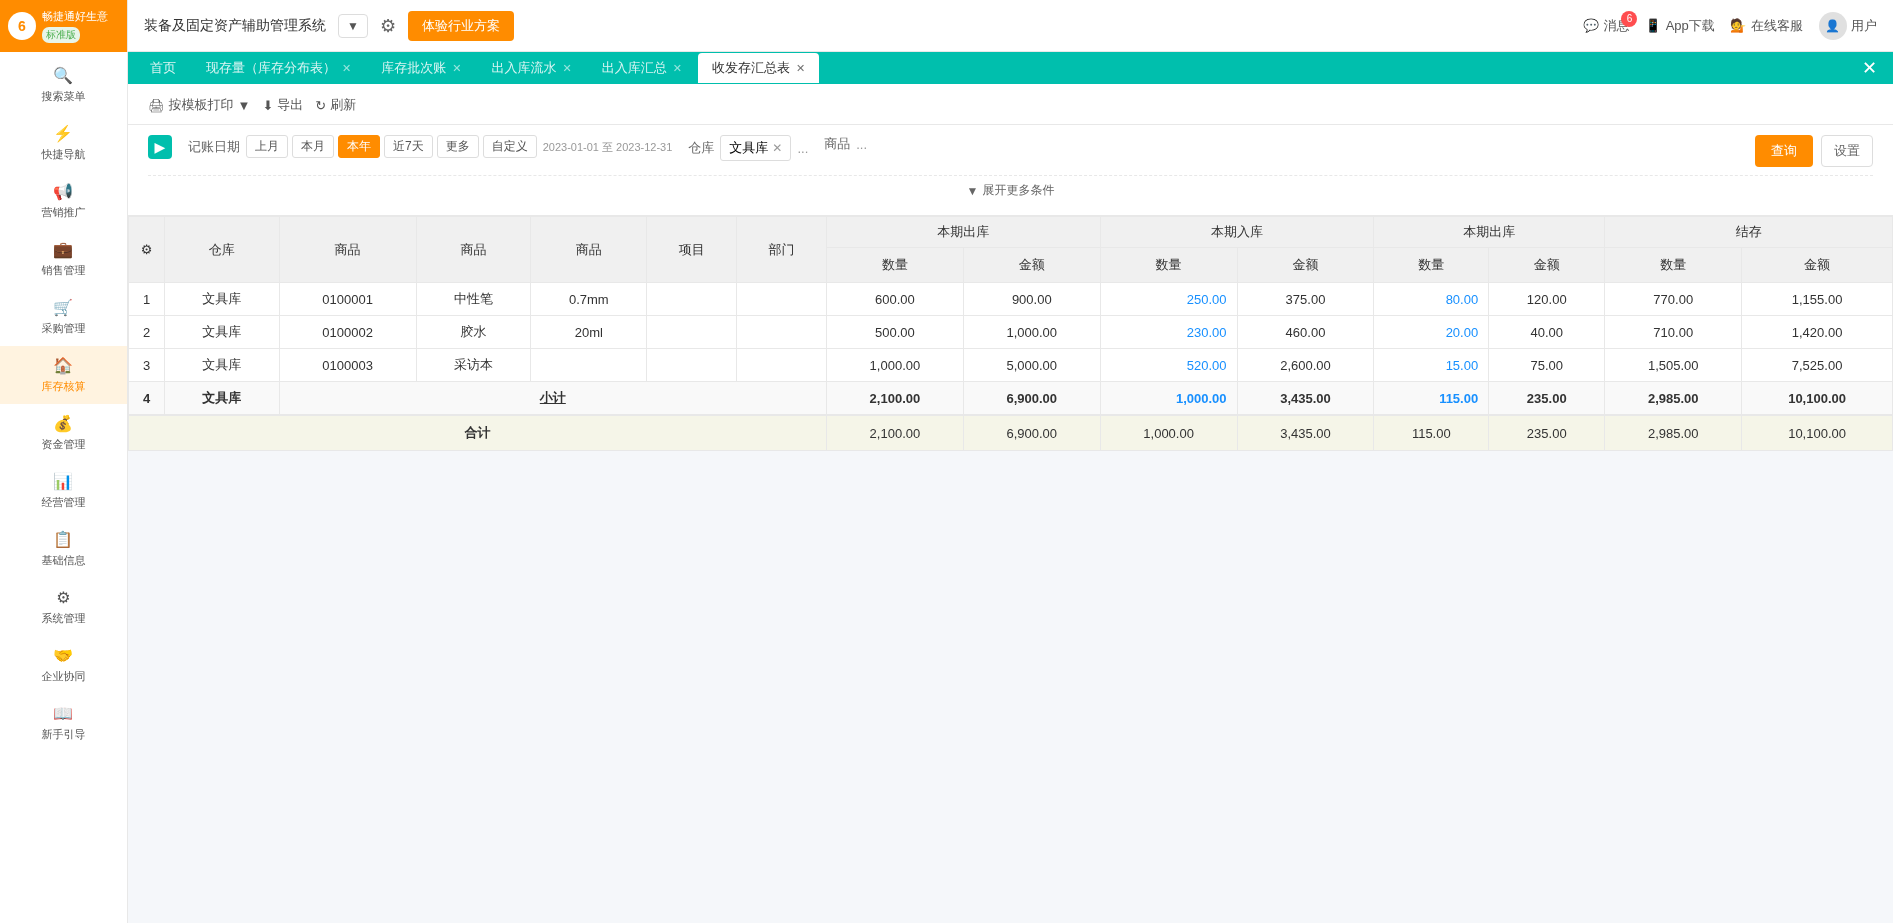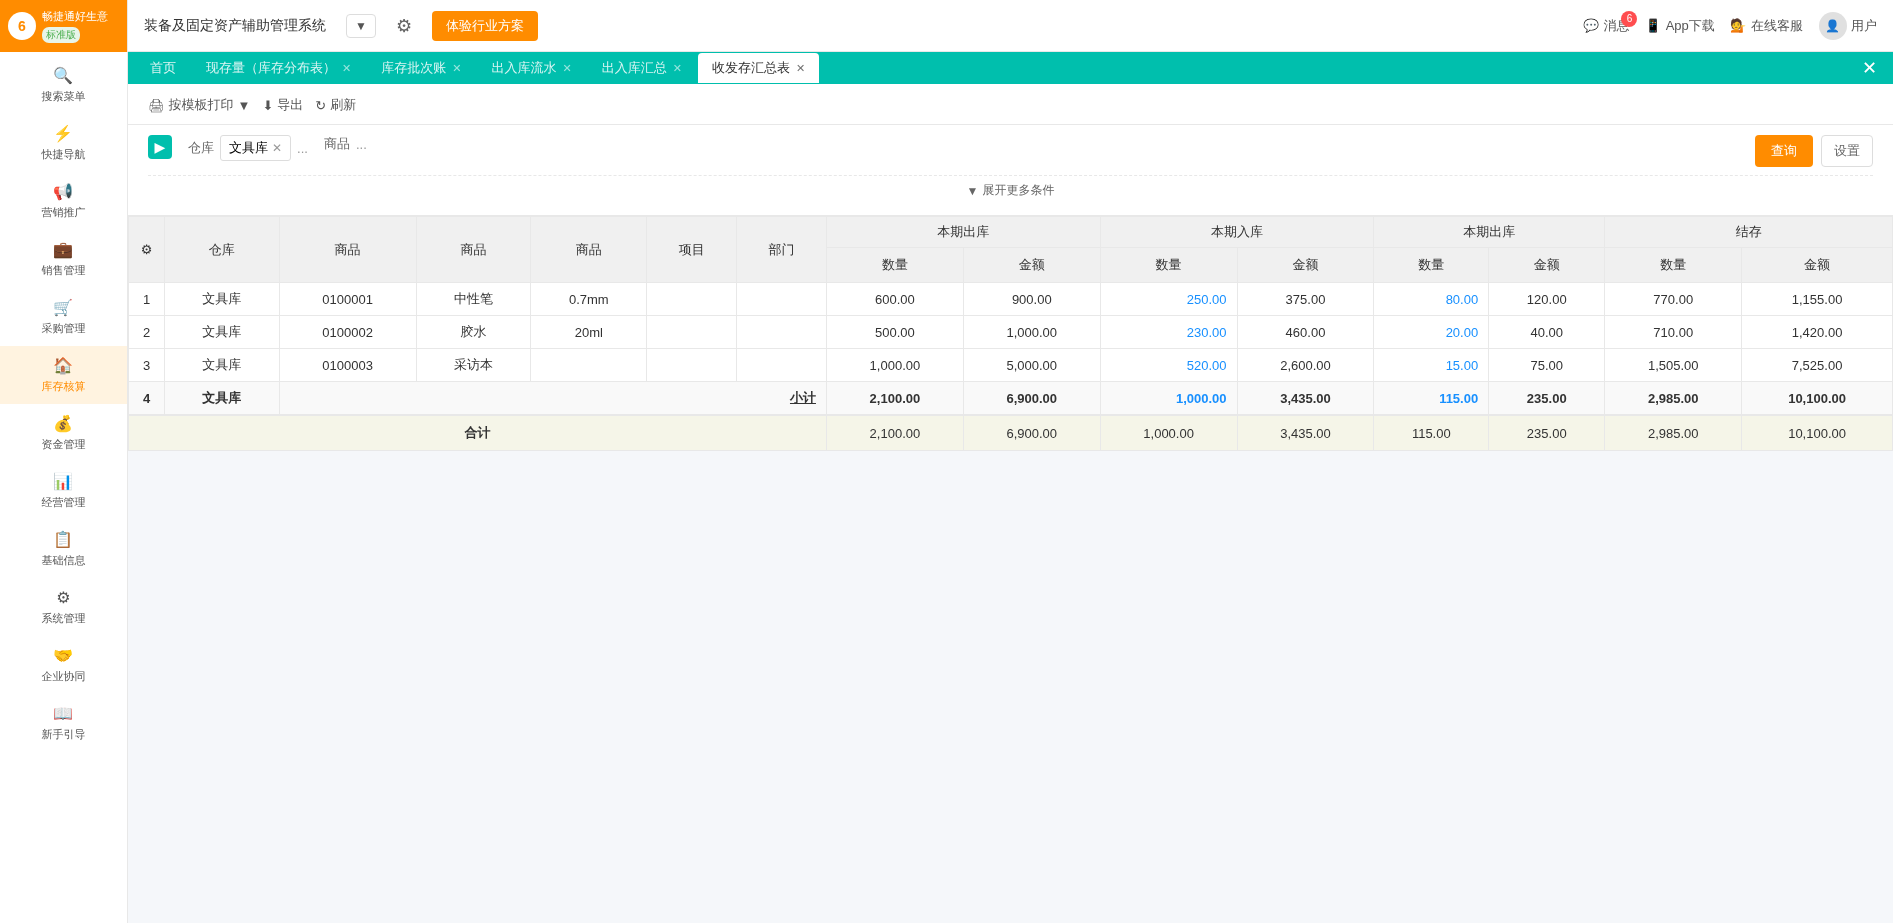--- a/index.html
+++ b/index.html
@@ -15,21 +15,21 @@
     .sidebar-item { display: flex; flex-direction: column; align-items: center; padding: 10px 4px; cursor: pointer; color: #555; gap: 4px; position: relative; }
     .sidebar-item.active { background: #fff3e0; color: #ff8c00; }
     .sidebar-item-icon { font-size: 16px; }
     .sidebar-item-label { font-size: 11px; text-align: center; }
 
     
     .main { flex: 1; display: flex; flex-direction: column; overflow: hidden; }
 
     
     .topbar { background: #fff; border-bottom: 1px solid #e8e8e8; padding: 0 16px; display: flex; align-items: center; justify-content: space-between; height: 52px; flex-shrink: 0; }
-    .topbar-left { display: flex; align-items: center; gap: 20px; }
+    .topbar-left { display: flex; align-items: center; gap: 12px; }
     .topbar-title { font-size: 14px; color: #333; }
     .topbar-dropdown { display: flex; align-items: center; gap: 4px; background: #fff; border: 1px solid #ddd; border-radius: 4px; padding: 4px 8px; cursor: pointer; color: #555; font-size: 12px; }
     .topbar-settings { display: flex; align-items: center; gap: 4px; color: #666; cursor: pointer; font-size: 18px; }
     .topbar-trial-btn { background: #ff8c00; color: #fff; border: none; border-radius: 4px; padding: 6px 14px; font-size: 13px; cursor: pointer; }
     .topbar-right { display: flex; align-items: center; gap: 16px; color: #555; font-size: 13px; }
     .topbar-right-item { display: flex; align-items: center; gap: 4px; cursor: pointer; position: relative; }
     .badge { background: #ff4d4f; color: #fff; border-radius: 10px; font-size: 10px; padding: 0 4px; min-width: 16px; height: 16px; display: flex; align-items: center; justify-content: center; position: absolute; top: -6px; right: -8px; }
     .user-avatar { width: 28px; height: 28px; background: #e0e0e0; border-radius: 50%; display: flex; align-items: center; justify-content: center; font-size: 12px; }
 
     
@@ -215,20 +215,32 @@
             <span>刷新</span>
           </div>
         </div>
       </div>
     </div>
 
     <div style="background:#fff; padding: 10px 20px; border-bottom: 1px solid #e8e8e8;">
       <div style="display:flex; align-items:flex-start; gap:16px; flex-wrap:wrap;">
         <div class="filter-collapse-btn">▶</div>
 
+        <div class="filter-item">
+          <span class="filter-label">记账日期</span>
+          <div class="date-buttons">
+            <button class="date-btn">上月</button>
+            <button class="date-btn">本月</button>
+            <button class="date-btn active">本年</button>
+            <button class="date-btn">近7天</button>
+            <button class="date-btn">更多</button>
+            <button class="date-btn">自定义</button>
+          </div>
+          <div style="margin-top:2px; font-size:11px; color:#999;">2023-01-01 至 2023-12-31</div>
+        </div>
 
         <div class="filter-item">
           <span class="filter-label">仓库</span>
           <div class="warehouse-tag">
             <span>文具库</span>
             <span class="warehouse-tag-close">✕</span>
           </div>
           <span class="filter-more">...</span>
         </div>
 
@@ -325,21 +337,21 @@
     <td class="link-text">520.00</td>
     <td>2,600.00</td>
     <td class="link-text">15.00</td>
     <td>75.00</td>
     <td>1,505.00</td>
     <td>7,525.00</td>
   </tr>
             <tr class="subtotal-row">
   <td>4</td>
   <td><strong>文具库</strong></td>
-  <td colspan="5" style="text-align:right; font-weight:bold;text-decoration:underline;">小计</td>
+  <td colspan="5" style="text-align:center; font-weight:bold;text-decoration:underline;">小计</td>
   <td>2,100.00</td>
   <td>6,900.00</td>
   <td class="link-text">1,000.00</td>
   <td>3,435.00</td>
   <td class="link-text">115.00</td>
   <td>235.00</td>
   <td>2,985.00</td>
   <td>10,100.00</td>
 </tr>
           </tbody>

